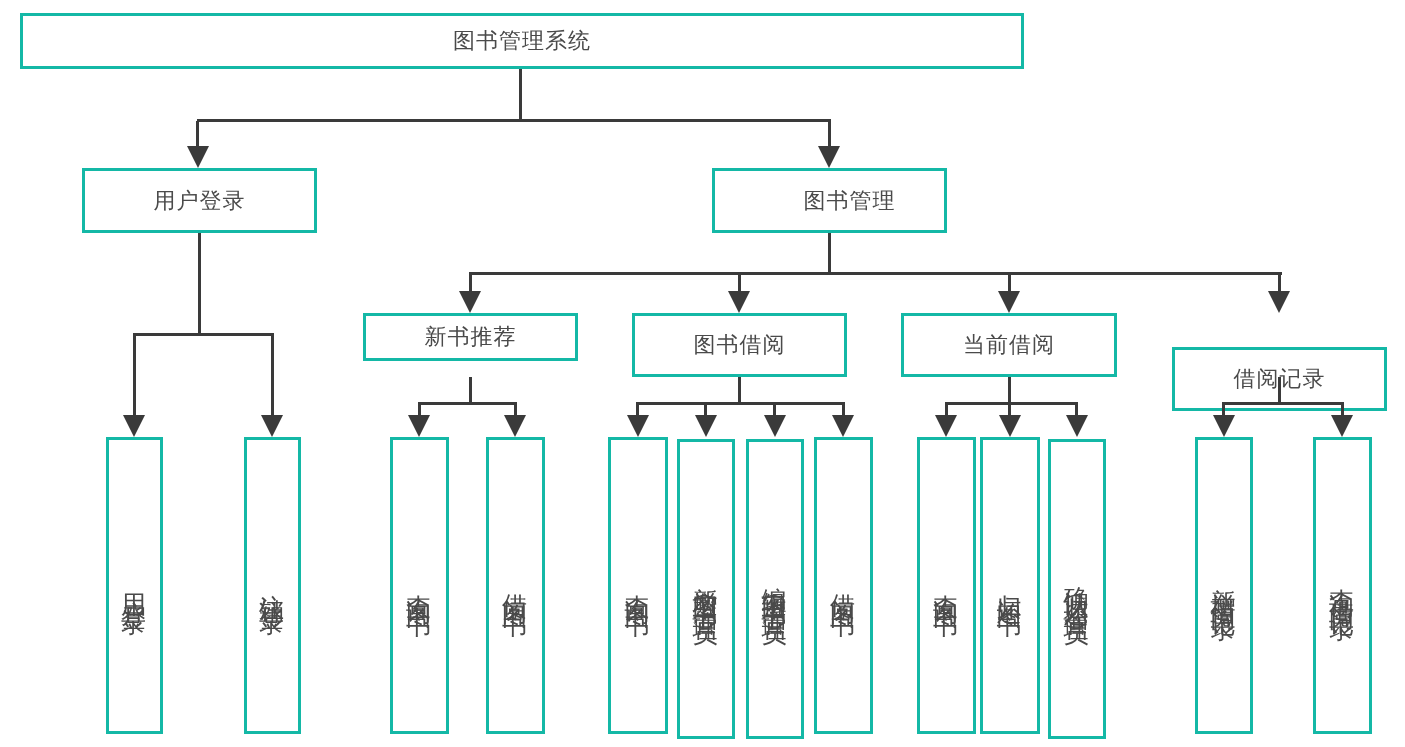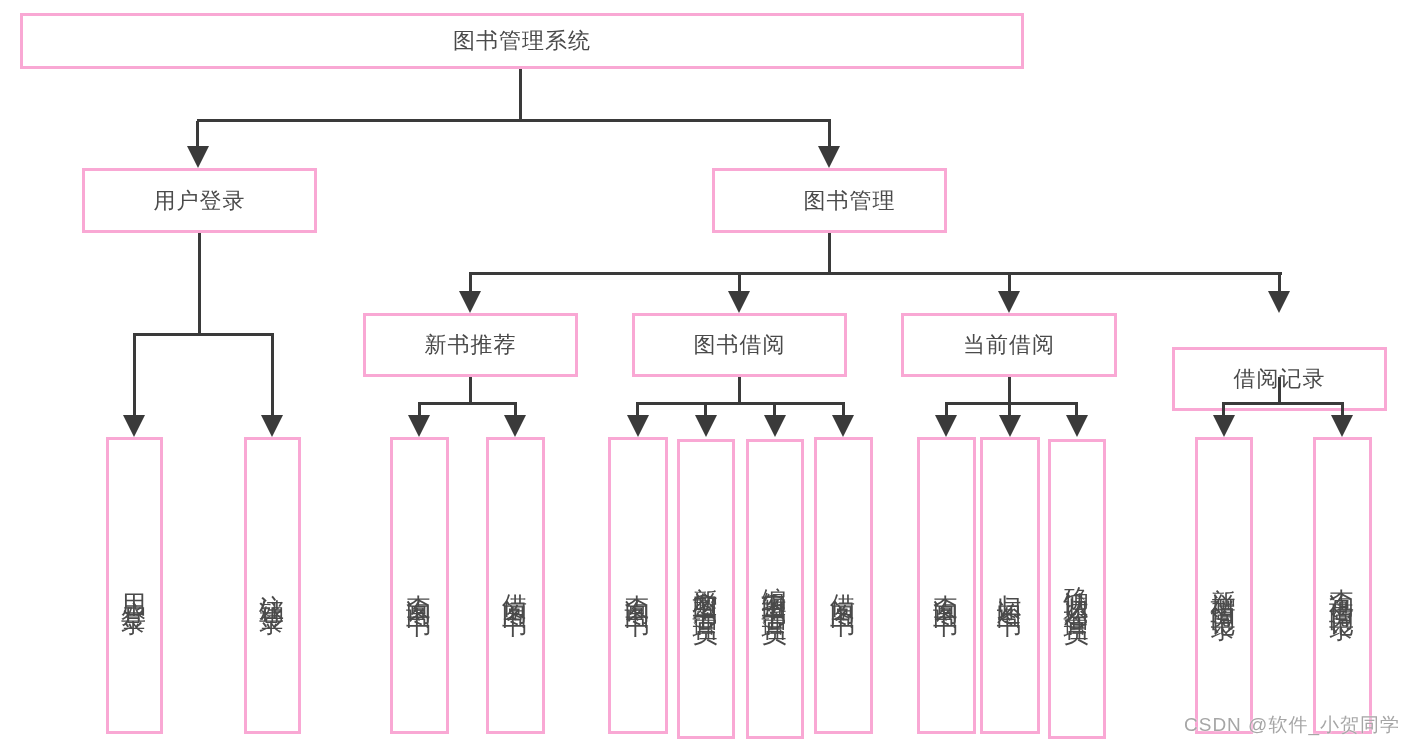--- a/index.html
+++ b/index.html
@@ -6,21 +6,21 @@
   #canvas{
     position:relative;
     width:1405px;height:747px;
     background:#ffffff;
     font-family:"Liberation Sans","DejaVu Sans",sans-serif;
     overflow:hidden;
   }
   .node{
     position:absolute;
     box-sizing:border-box;
-    border:3px solid #f9a8d4;
+    border:3px solid #14b8a6;
     background:#ffffff;
     display:flex;
     align-items:center;
     justify-content:center;
     color:#4a4a4a;
   }
   .node.h{font-size:22px;letter-spacing:1px;}
   .node.v .vtext{
     writing-mode:vertical-rl;
     text-orientation:mixed;
@@ -76,21 +76,21 @@
   <div class="hline" style="left:469px;top:272px;width:813px;"></div>
   <div class="vline" style="left:469px;top:274px;height:19px;"></div>
   <div class="vline" style="left:738px;top:274px;height:19px;"></div>
   <div class="vline" style="left:1008px;top:274px;height:19px;"></div>
   <div class="vline" style="left:1278px;top:274px;height:19px;"></div>
   <div class="arrow" style="left:459px;top:291px;"></div>
   <div class="arrow" style="left:728px;top:291px;"></div>
   <div class="arrow" style="left:998px;top:291px;"></div>
   <div class="arrow" style="left:1268px;top:291px;"></div>
 
-  <div class="node h" style="left:363px;top:313px;width:215px;height:64px;">新书推荐</div>
+  <div class="node h" style="left:363px;top:313px;width:215px;height:48px;">新书推荐</div>
   <div class="node h" style="left:901px;top:313px;width:216px;height:64px;">当前借阅</div>
   <div class="node h" style="left:632px;top:313px;width:215px;height:64px;">图书借阅</div>
   <div class="node h" style="left:1172px;top:313px;width:215px;height:64px;margin-top:34px;">借阅记录</div>
 
   <div class="vline" style="left:469px;top:377px;height:25px;"></div>
   <div class="hline" style="left:418px;top:402px;width:99px;"></div>
   <div class="vline" style="left:418px;top:404px;height:13px;"></div>
   <div class="vline" style="left:514px;top:404px;height:13px;"></div>
   <div class="arrow" style="left:408px;top:415px;"></div>
   <div class="arrow" style="left:504px;top:415px;"></div>
@@ -159,15 +159,14 @@
     <span class="vtext">确认归还（管理员）</span>
   </div>
 
   <div class="node v" style="left:1195px;top:437px;width:58px;height:297px;">
     <span class="vtext">新增借阅记录</span>
   </div>
   <div class="node v" style="left:1313px;top:437px;width:59px;height:297px;">
     <span class="vtext">查询借阅记录</span>
   </div>
 
-  <div class="watermark">CSDN @软件_小贺同学</div>
 
 </div>
 
 </body></html>

